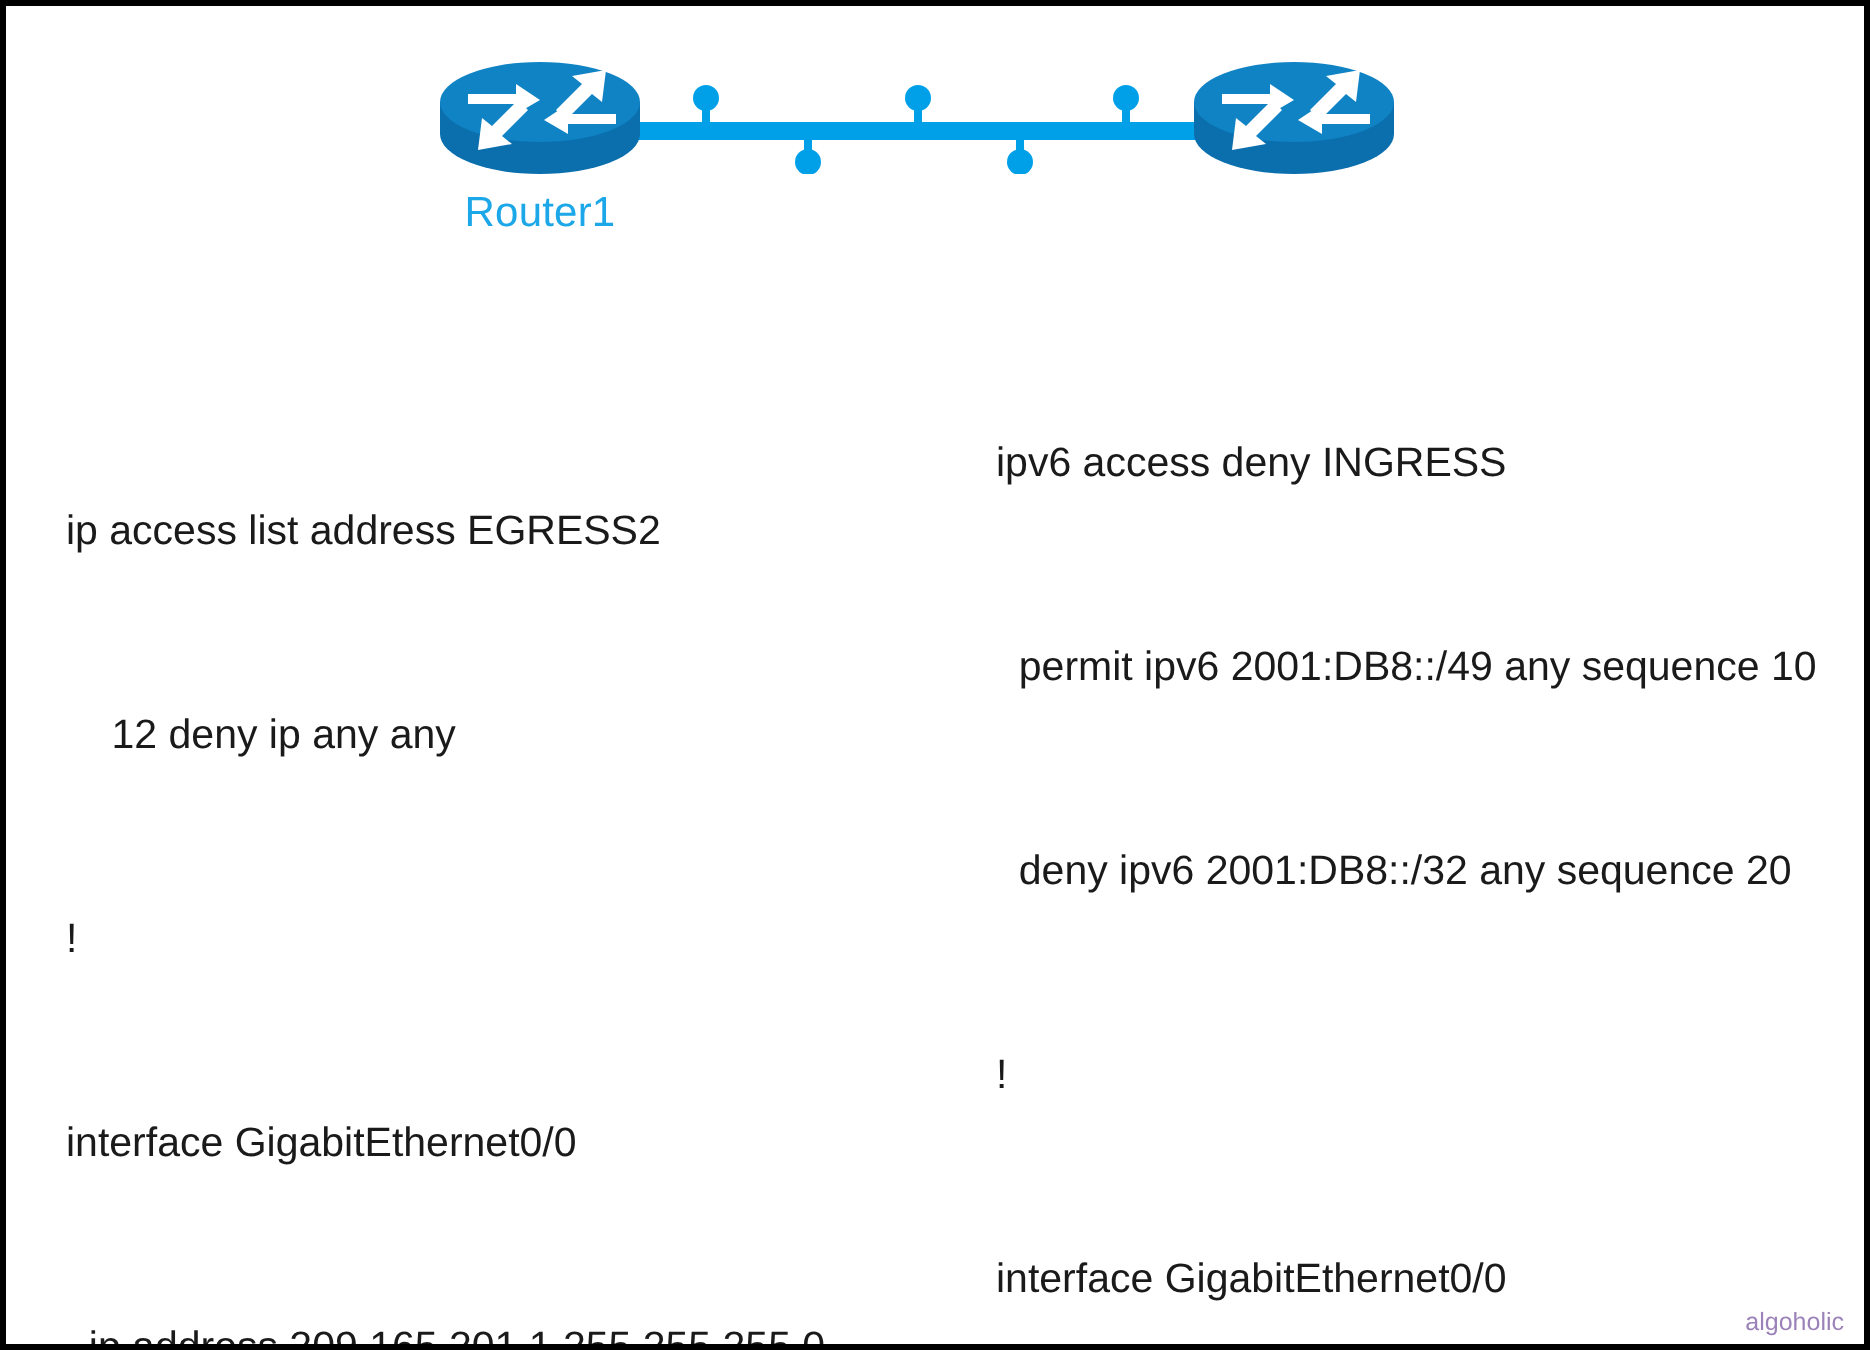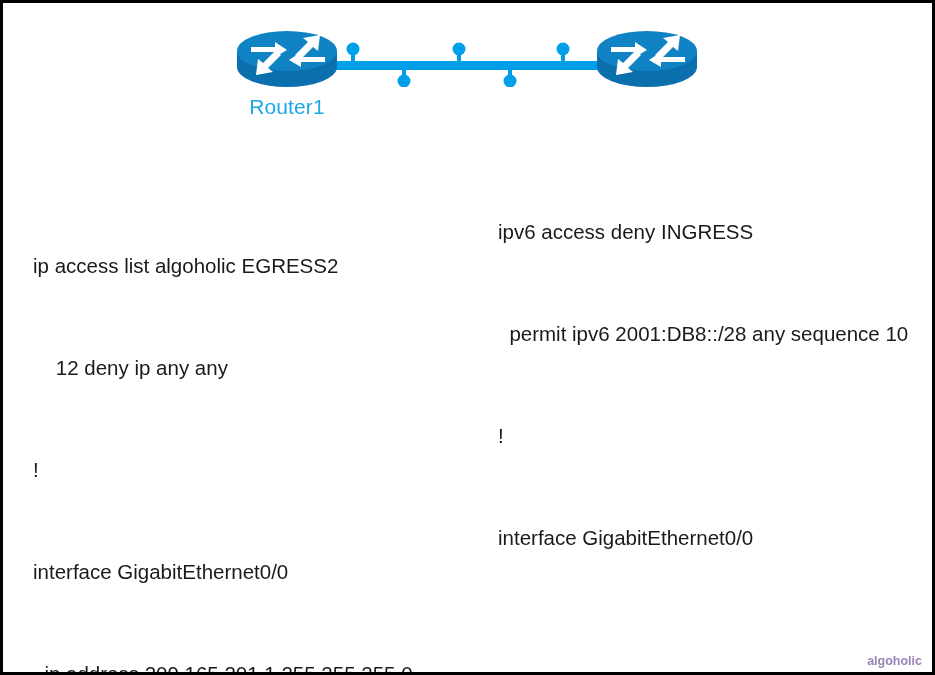--- a/index.html
+++ b/index.html
@@ -27,21 +27,21 @@
     left: 0;
     top: 0;
     width: 935px;
     height: 132px;
   }
   .router-wrap {
     position: absolute;
     width: 160px;
     text-align: center;
   }
-  #router1-wrap { left: 204px; top: 22px; }
+  #router1-wrap { left: 187px; top: 22px; }
   #router2-wrap { left: 564px; top: 22px; }
 
   .router-icon {
     display: block;
     margin: 0 auto;
     width: 104px;
     height: 64px;
   }
   .router-label {
     display: block;
@@ -78,21 +78,20 @@
   }
 
   
   #watermark {
     position: absolute;
     right: 10px;
     bottom: 4px;
     font-size: 12.5px;
     color: #9b82b8;
     font-family: "Liberation Sans", sans-serif;
-    font-weight: bold;
   }
 </style>
 </head>
 <body>
 
 <div id="frame">
 
   <div id="topology">
 
     <svg id="link-svg" viewBox="0 0 300 48">
@@ -145,39 +144,40 @@
           <path d="M16,22 L40,22 L40,17 L52,25 L40,32 L40,27 L16,27 Z"></path>
           <path d="M60,30 L73,17 L68,13 L85,10 L83,26 L78,22 L65,35 Z"></path>
           <path d="M90,32 L66,32 L66,27 L54,35 L66,42 L66,37 L90,37 Z"></path>
           <path d="M46,30 L33,43 L38,47 L21,50 L23,34 L28,38 L41,25 Z"></path>
         </g>
       </svg>
     </div>
   </div>
 
   <div class="config-col" id="col-left">
-    <div class="cfg-line">ip access list algoholic EGRESS2</div>
+    <div class="cfg-line">ip access list address EGRESS2</div>
     <div class="cfg-line">    12 deny ip any any</div>
     <div class="cfg-line">!</div>
     <div class="cfg-line">interface GigabitEthernet0/0</div>
     <div class="cfg-line">  ip address 209.165.201.1 255.255.255.0</div>
     
     
     
     
     
     
     
     
     
   </div>
 
   <div class="config-col" id="col-right">
     <div class="cfg-line">ipv6 access deny INGRESS</div>
-    <div class="cfg-line">  permit ipv6 2001:DB8::/28 any sequence 10</div>
+    <div class="cfg-line">  permit ipv6 2001:DB8::/49 any sequence 10</div>
+    <div class="cfg-line">  deny ipv6 2001:DB8::/32 any sequence 20</div>
     <div class="cfg-line">!</div>
     <div class="cfg-line">interface GigabitEthernet0/0</div>
     
     
     
     
     
     
     
     

